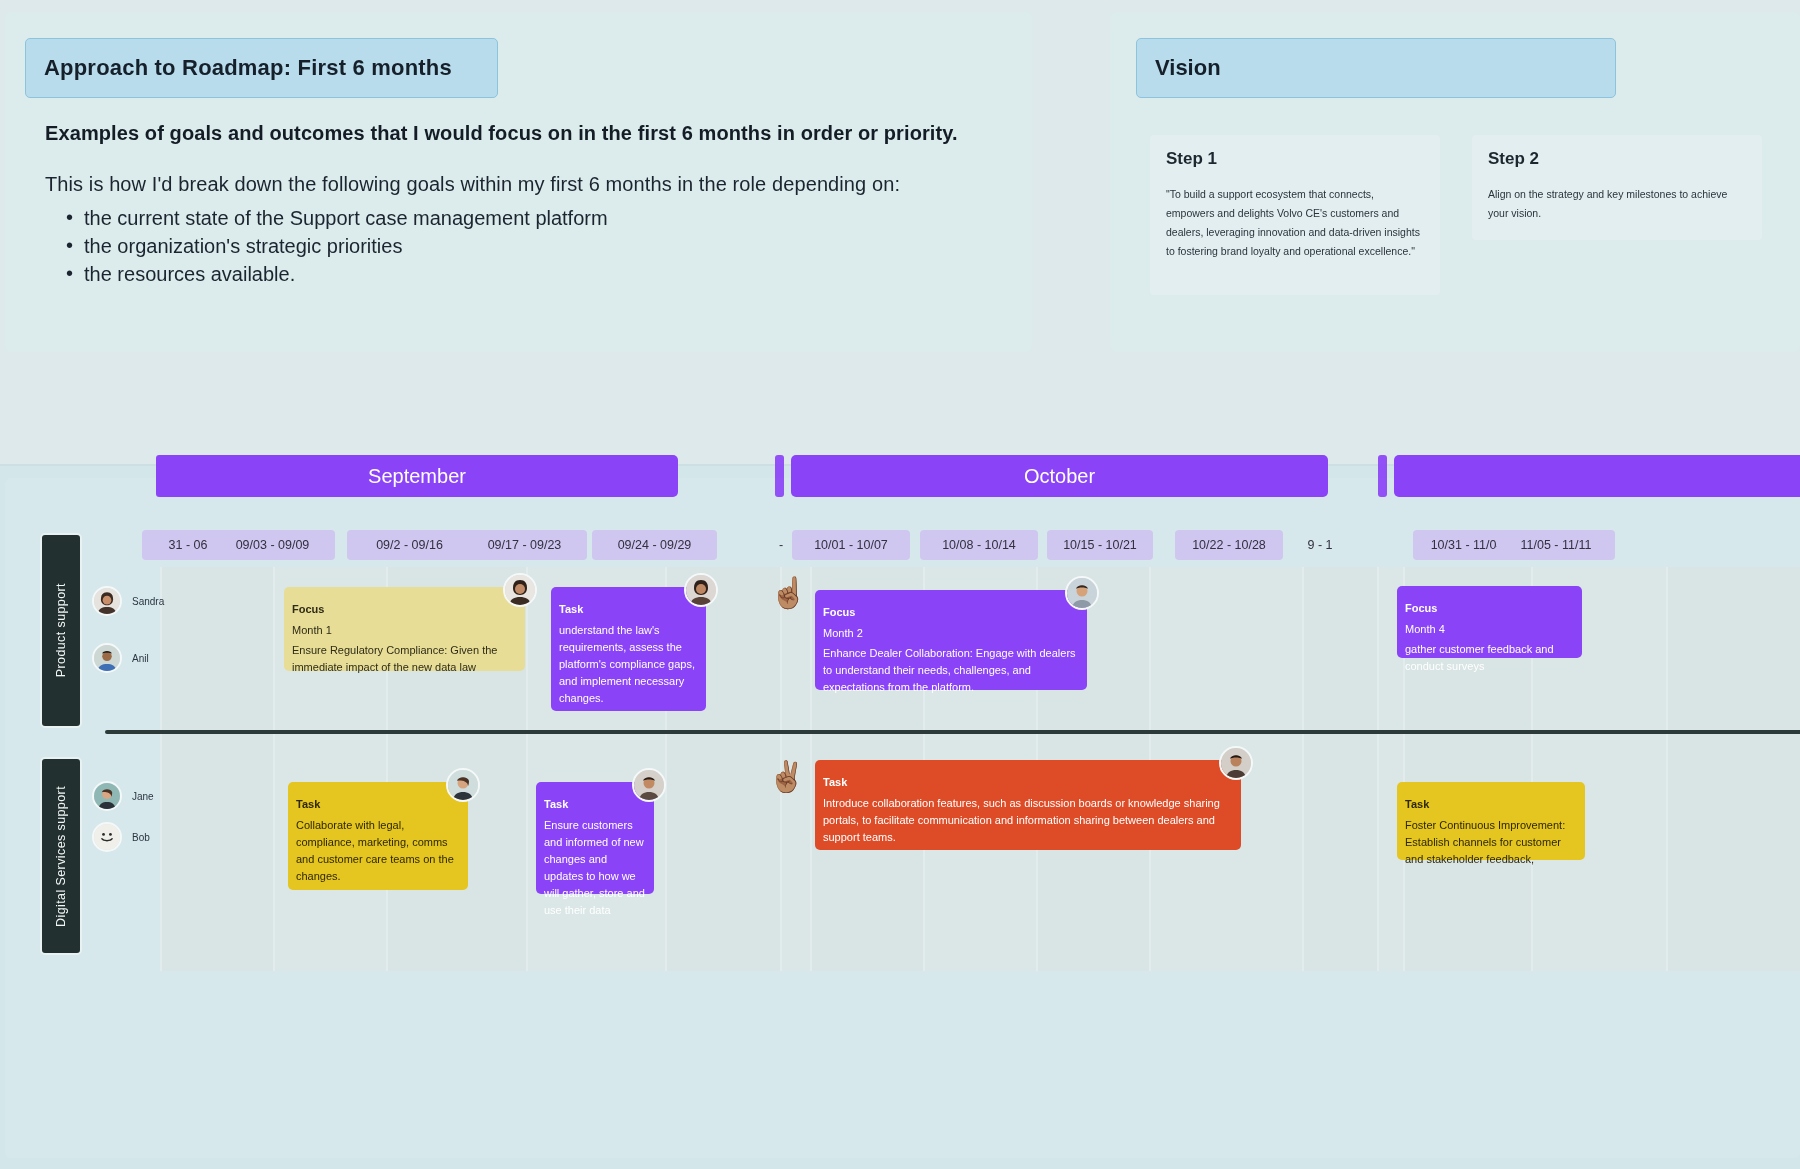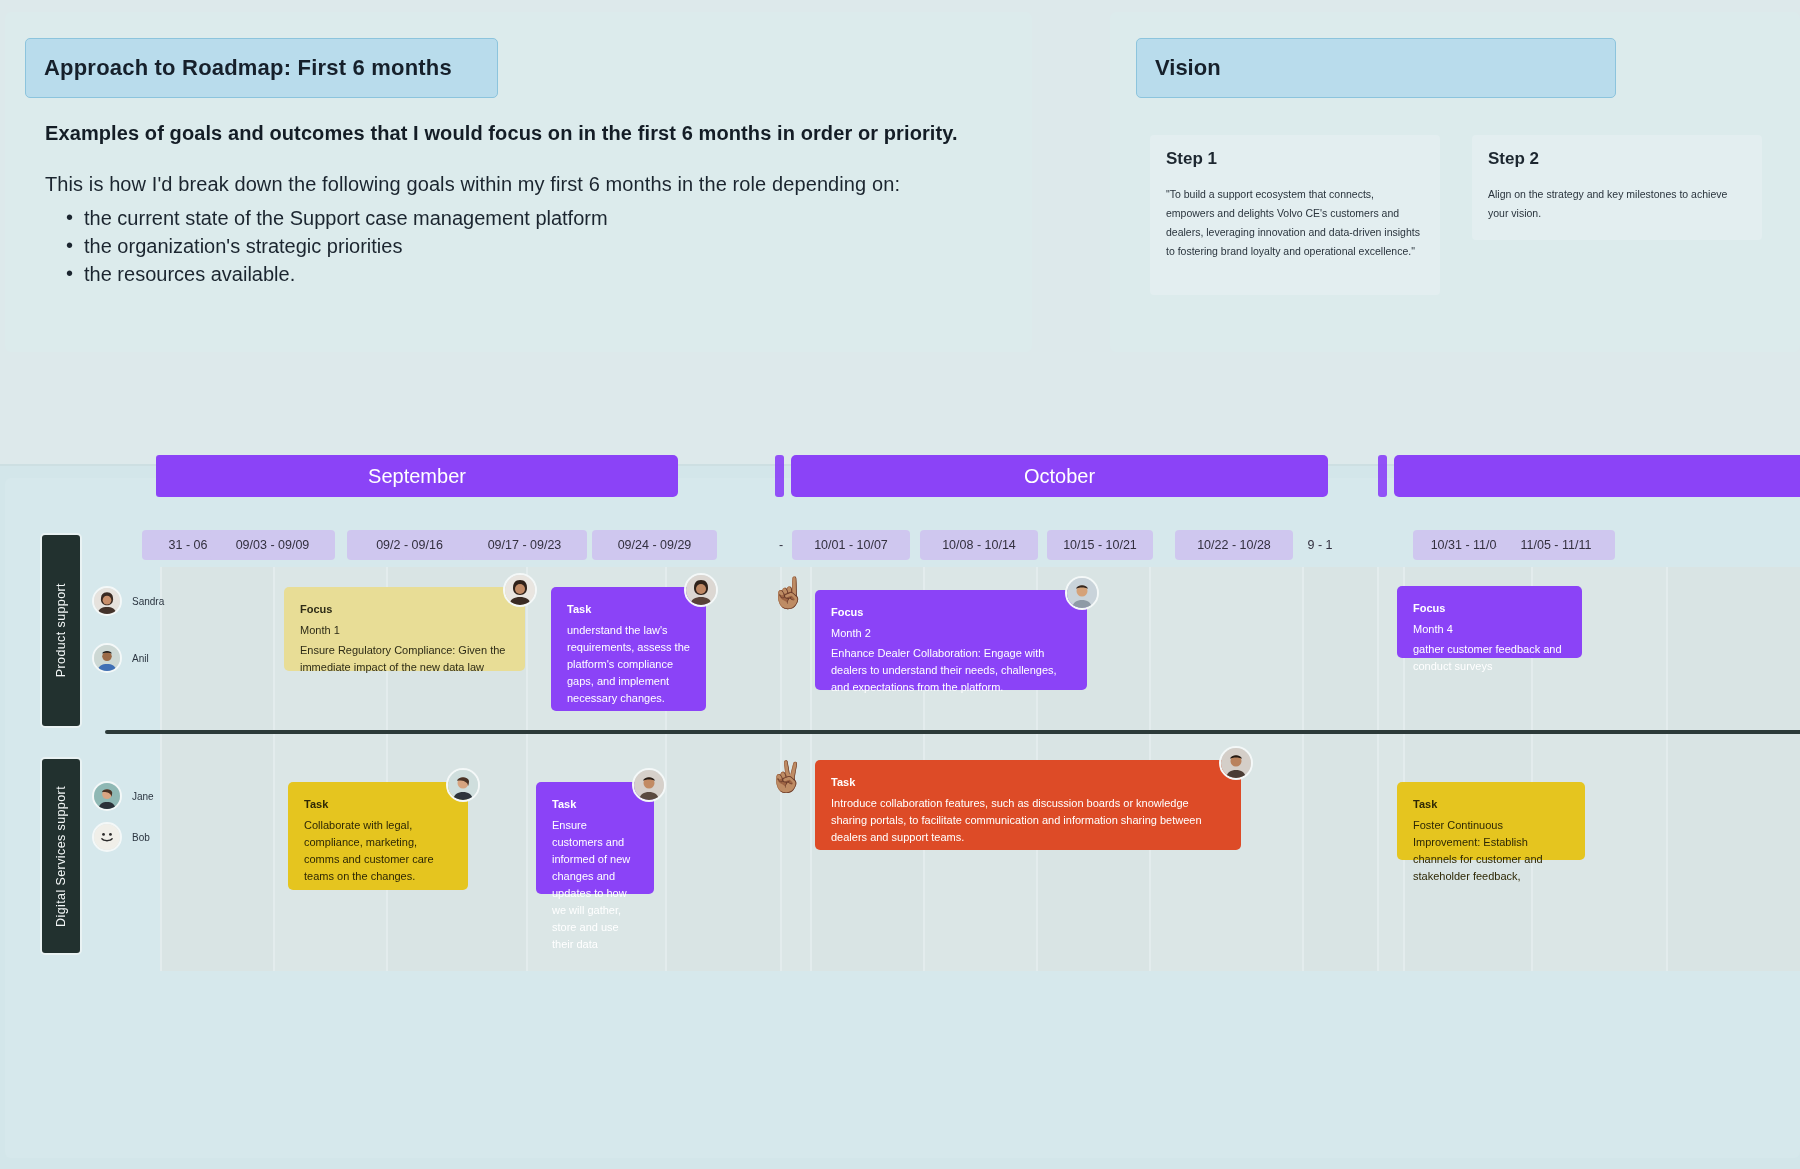--- a/index.html
+++ b/index.html
@@ -117,21 +117,21 @@
   .person-name { font-size: 10px; color: #2b3540; }
 
   
   .lane-divider {
     position: absolute; left: 105px; top: 730px; width: 1700px; height: 4px;
     background: #2c3a39; border-radius: 2px;
   }
 
   
   .card {
-    position: absolute; border-radius: 5px; padding: 14px 16px;
+    position: absolute; border-radius: 5px; padding: 14px 8px;
     font-size: 11px; line-height: 17px;
   }
   .card .kind { font-weight: bold; margin-bottom: 4px; display: block; }
   .card .sub { display: block; margin-bottom: 3px; }
   .card .body { display: block; }
   .card.yellow { background: #e8dd96; color: #2e2c17; }
   .card.gold   { background: #e5c51f; color: #2e2805; }
   .card.purple { background: #8b43f7; color: #fff; }
   .card.red    { background: #dd4b27; color: #fff; }
   .card .card-ava {
@@ -219,21 +219,21 @@
 
   <div class="week-chip" style="left:142px;width:92px;">31 - 06</div>
   <div class="week-chip" style="left:210px;width:125px;">09/03 - 09/09</div>
   <div class="week-chip" style="left:347px;width:125px;">09/2 - 09/16</div>
   <div class="week-chip" style="left:462px;width:125px;">09/17 - 09/23</div>
   <div class="week-chip" style="left:592px;width:125px;">09/24 - 09/29</div>
   <div class="week-chip" style="left:770px;width:22px;background:transparent;">-</div>
   <div class="week-chip" style="left:792px;width:118px;">10/01 - 10/07</div>
   <div class="week-chip" style="left:920px;width:118px;">10/08 - 10/14</div>
   <div class="week-chip" style="left:1047px;width:106px;">10/15 - 10/21</div>
-  <div class="week-chip" style="left:1175px;width:118px;">10/22 - 10/28</div>
+  <div class="week-chip" style="left:1175px;width:108px;">10/22 - 10/28</div>
   <div class="week-chip" style="left:1300px;width:40px;background:transparent;">9 - 1</div>
   <div class="week-chip" style="left:1413px;width:108px;">10/31 - 11/04</div>
   <div class="week-chip" style="left:1497px;width:118px;">11/05 - 11/11</div>
 
   <div class="lane-tab lane-tab-1">
     <span>Product support</span>
   </div>
   <div class="lane-tab lane-tab-2">
     <span>Digital Services support</span>
   </div>

